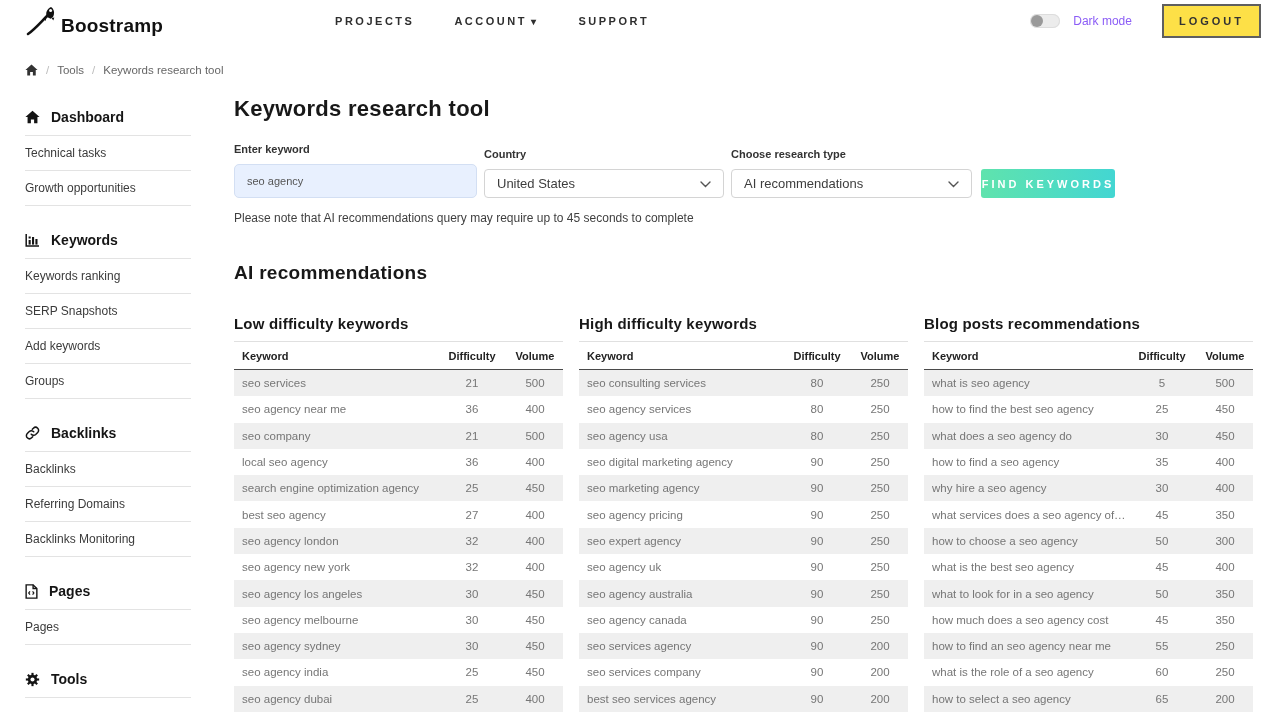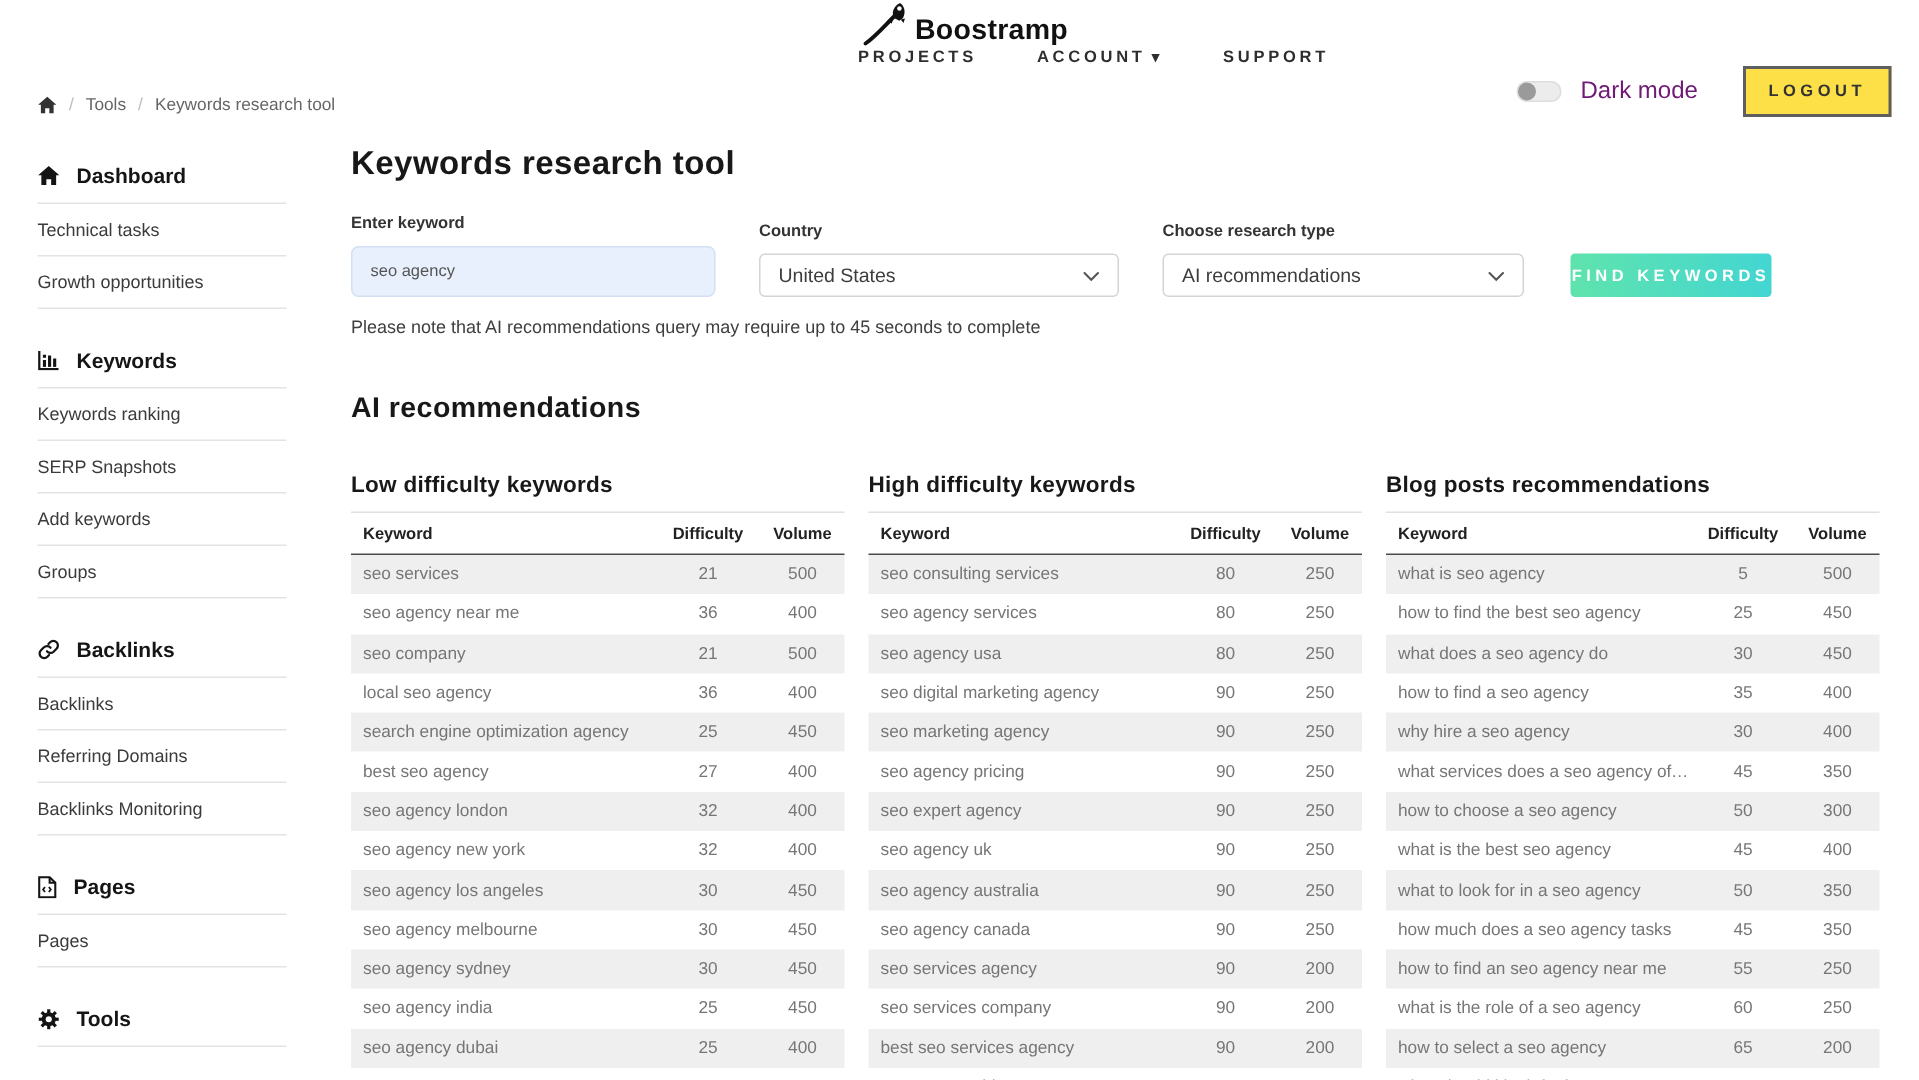--- a/index.html
+++ b/index.html
@@ -1,31 +1,31 @@
 <!DOCTYPE html>
 <html><head>
 <meta charset="utf-8">
 <style>
   * { box-sizing: border-box; margin: 0; padding: 0; }
   html,body { width:1279px; height:720px; overflow:hidden; background:#fff;
     font-family:"Liberation Sans", sans-serif; color:#222; }
 
   
-  .topbar { display:flex; align-items:center; height:42px; padding:0 18px 0 25px; background:#fff;flex-direction:column; }
+  .topbar { display:flex; align-items:center; height:42px; padding:0 18px 0 25px; background:#fff; }
   .logo { display:flex; align-items:flex-end; gap:2px; cursor:pointer; }
   .logo svg { display:block; }
   .brand-name { font-size:19px; font-weight:700; color:#111; letter-spacing:0.2px; }
   .nav { display:flex; gap:40px; margin-left:172px; }
   .nav a { font-size:11px; font-weight:700; letter-spacing:2.5px; color:#2e2e2e; text-decoration:none; cursor:pointer; }
   .nav .caret { font-size:10px; margin-left:4px; color:#2e2e2e; }
   .top-right { margin-left:auto; display:flex; align-items:center; }
   .toggle { width:30px; height:14px; background:#ececec; border-radius:8px; position:relative; cursor:pointer;
     box-shadow: inset 0 0 0 1px #ddd; }
   .toggle .knob { width:12px; height:12px; border-radius:50%; background:#9a9a9a; position:absolute; top:1px; left:1px; }
-  .dm-label { font-size:16px; color:#701a75; margin-left:13px; }
+  .dm-label { font-size:12px; color:#8b5cf6; margin-left:13px; }
   .logout { margin-left:30px; background:#fde047; border:2px solid #5f5f5f; color:#333; font-size:11px;
     font-weight:600; letter-spacing:3px; padding:9px 15px; cursor:pointer; font-family:inherit; }
 
   
   .breadcrumb { display:flex; align-items:center; gap:8px; padding:0 0 0 25px; margin-top:22px; font-size:11.5px; color:#666; }
   .breadcrumb svg { display:block; }
   .breadcrumb .sep { color:#bbb; }
   .breadcrumb a { color:#666; text-decoration:none; cursor:pointer; }
 
   
@@ -34,21 +34,21 @@
   .side-inner { width:166px; }
   .side-group + .side-group { margin-top:15px; }
   .side-section { display:flex; align-items:center; gap:11px; padding:11px 0 10px;
     border-bottom:1px solid #e3e3e3; font-size:14px; font-weight:700; color:#151515; cursor:pointer; }
   .side-section .sicon { display:flex; align-items:center; }
   .side-item { font-size:12px; color:#3b3b3b; padding:10px 0; border-bottom:1px solid #e3e3e3; cursor:pointer; }
 
   
   .content { flex:1; padding:6px 26px 0 0; }
   h1.page-title { font-size:22px; font-weight:700; letter-spacing:0.3px; color:#181818; }
-  .form-row { display:flex; align-items:flex-end; gap:29px; margin-top:21px; }
+  .form-row { display:flex; align-items:flex-end; gap:7px; margin-top:21px; }
   .field label { display:block; font-size:11px; font-weight:700; color:#333; margin-bottom:9px; }
   .kw-input { width:243px; height:29px; background:#e8f0fe; border:1px solid #d3dff3; border-radius:5px;
     padding:16px 12px; font-size:11px; color:#555; font-family:inherit; }
   .sel { display:flex; align-items:center; justify-content:space-between; height:29px; background:#fff;
     border:1px solid #d4d4d4; border-radius:4px; padding:0 12px; font-size:13px; color:#3d3d3d; cursor:pointer; }
   .sel-country { width:240px; }
   .sel-research { width:241px; }
   .find-btn { width:134px; height:29px; border:none; border-radius:3px; cursor:pointer;
     background:linear-gradient(90deg,#5fe3ad,#43d6d2); color:#fff; font-size:11px; font-weight:700;
     letter-spacing:3px; font-family:inherit; margin-left:2px; }
@@ -436,21 +436,21 @@
               <span class="td-k">what is the best seo agency</span>
               <span class="td-d">45</span>
               <span class="td-v">400</span>
             </div>
             <div class="trow">
               <span class="td-k">what to look for in a seo agency</span>
               <span class="td-d">50</span>
               <span class="td-v">350</span>
             </div>
             <div class="trow">
-              <span class="td-k">how much does a seo agency tasks</span>
+              <span class="td-k">how much does a seo agency cost</span>
               <span class="td-d">45</span>
               <span class="td-v">350</span>
             </div>
             <div class="trow">
               <span class="td-k">how to find an seo agency near me</span>
               <span class="td-d">55</span>
               <span class="td-v">250</span>
             </div>
             <div class="trow">
               <span class="td-k">what is the role of a seo agency</span>

